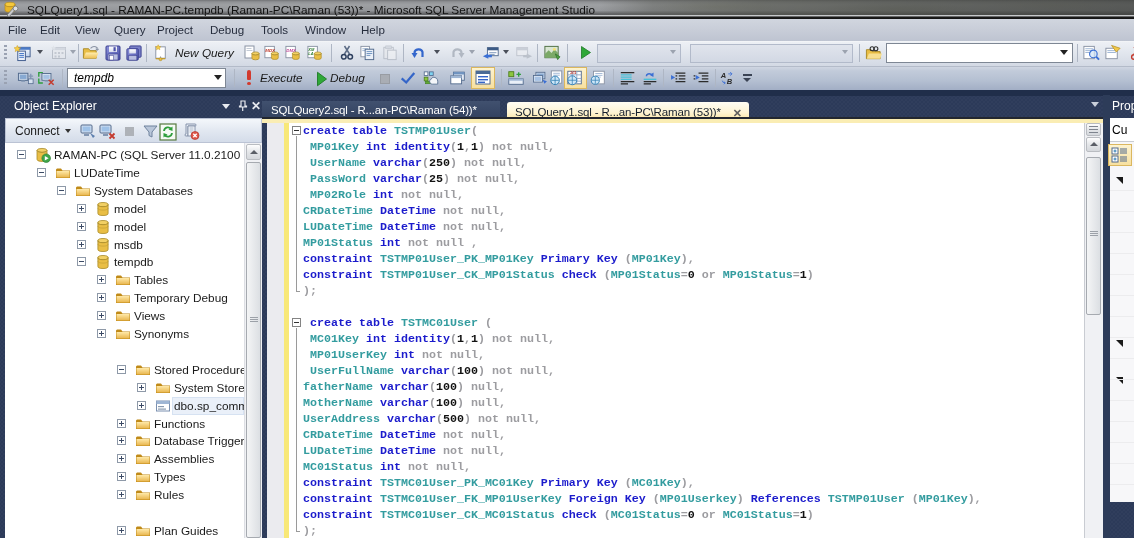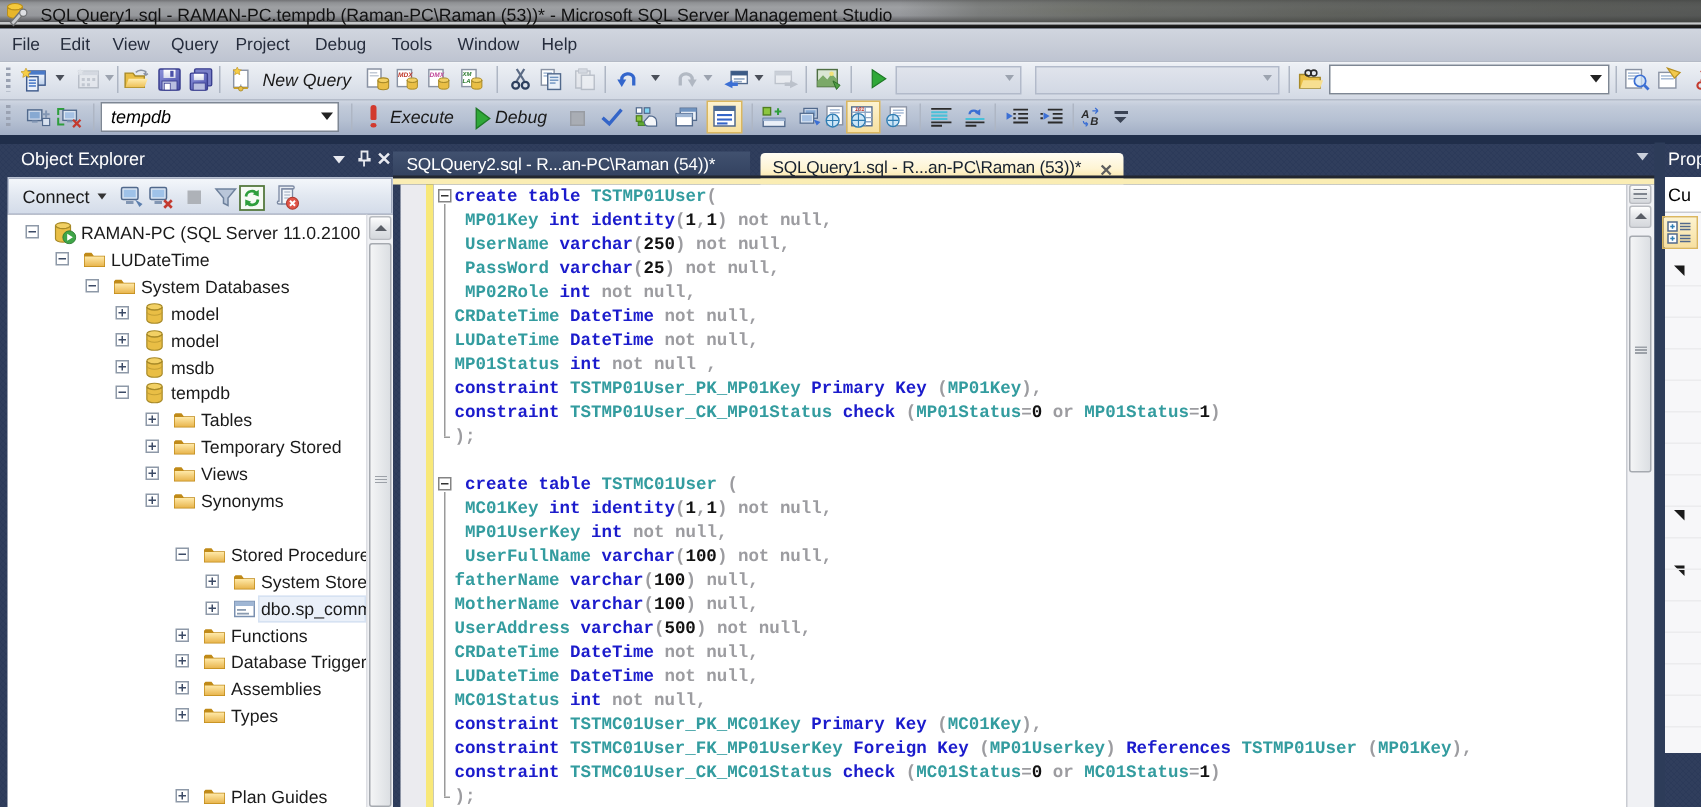--- a/index.html
+++ b/index.html
@@ -580,21 +580,21 @@
             <path d="M1 4.5 L1 13 L15 13 L15 5.5 L7.5 5.5 L6 3.5 L2 3.5 Z" fill="#C08A18"></path>
             <path d="M1.5 6 L14.5 6 L14.5 12.5 L1.5 12.5 Z" fill="url(#fg)"></path>
             <defs>
               <linearGradient id="fg" x1="0" y1="0" x2="0" y2="1">
                 <stop offset="0" stop-color="#FFE9A8"></stop>
                 <stop offset="1" stop-color="#E8B54D"></stop>
               </linearGradient>
             </defs>
             <path d="M1 5 L6 5 L7.5 6.5 L15 6.5" stroke="#E2B765" stroke-width="0" fill="none"></path>
           </svg></span>
-        <span class="lbl" style="left:129px">Temporary Stored</span>
+        <span class="lbl" style="left:129px">Temporary Debug</span>
       </div>
 <div class="trow" style="top:164.1px">
         <span class="pm plus" style="left:92px">
           <i></i>
           <i class="v"></i>
         </span>
         <span class="ticn" style="left:110px"><svg width="16" height="16" viewBox="0 0 16 16">
             <path d="M1 4.5 L1 13 L15 13 L15 5.5 L7.5 5.5 L6 3.5 L2 3.5 Z" fill="#C08A18"></path>
             <path d="M1.5 6 L14.5 6 L14.5 12.5 L1.5 12.5 Z" fill="url(#fg)"></path>
             <defs>
@@ -738,20 +738,38 @@
             <path d="M1.5 6 L14.5 6 L14.5 12.5 L1.5 12.5 Z" fill="url(#fg)"></path>
             <defs>
               <linearGradient id="fg" x1="0" y1="0" x2="0" y2="1">
                 <stop offset="0" stop-color="#FFE9A8"></stop>
                 <stop offset="1" stop-color="#E8B54D"></stop>
               </linearGradient>
             </defs>
             <path d="M1 5 L6 5 L7.5 6.5 L15 6.5" stroke="#E2B765" stroke-width="0" fill="none"></path>
           </svg></span>
         <span class="lbl" style="left:149px">Assemblies</span>
+      </div>
+<div class="trow" style="top:343.1px">
+        <span class="pm plus" style="left:112px">
+          <i></i>
+          <i class="v"></i>
+        </span>
+        <span class="ticn" style="left:130px"><svg width="16" height="16" viewBox="0 0 16 16">
+            <path d="M1 4.5 L1 13 L15 13 L15 5.5 L7.5 5.5 L6 3.5 L2 3.5 Z" fill="#C08A18"></path>
+            <path d="M1.5 6 L14.5 6 L14.5 12.5 L1.5 12.5 Z" fill="url(#fg)"></path>
+            <defs>
+              <linearGradient id="fg" x1="0" y1="0" x2="0" y2="1">
+                <stop offset="0" stop-color="#FFE9A8"></stop>
+                <stop offset="1" stop-color="#E8B54D"></stop>
+              </linearGradient>
+            </defs>
+            <path d="M1 5 L6 5 L7.5 6.5 L15 6.5" stroke="#E2B765" stroke-width="0" fill="none"></path>
+          </svg></span>
+        <span class="lbl" style="left:149px">Rules</span>
       </div>
 <div class="trow" style="top:378.9px">
         <span class="pm plus" style="left:112px">
           <i></i>
           <i class="v"></i>
         </span>
         <span class="ticn" style="left:130px"><svg width="16" height="16" viewBox="0 0 16 16">
             <path d="M1 4.5 L1 13 L15 13 L15 5.5 L7.5 5.5 L6 3.5 L2 3.5 Z" fill="#C08A18"></path>
             <path d="M1.5 6 L14.5 6 L14.5 12.5 L1.5 12.5 Z" fill="url(#fg)"></path>
             <defs>

